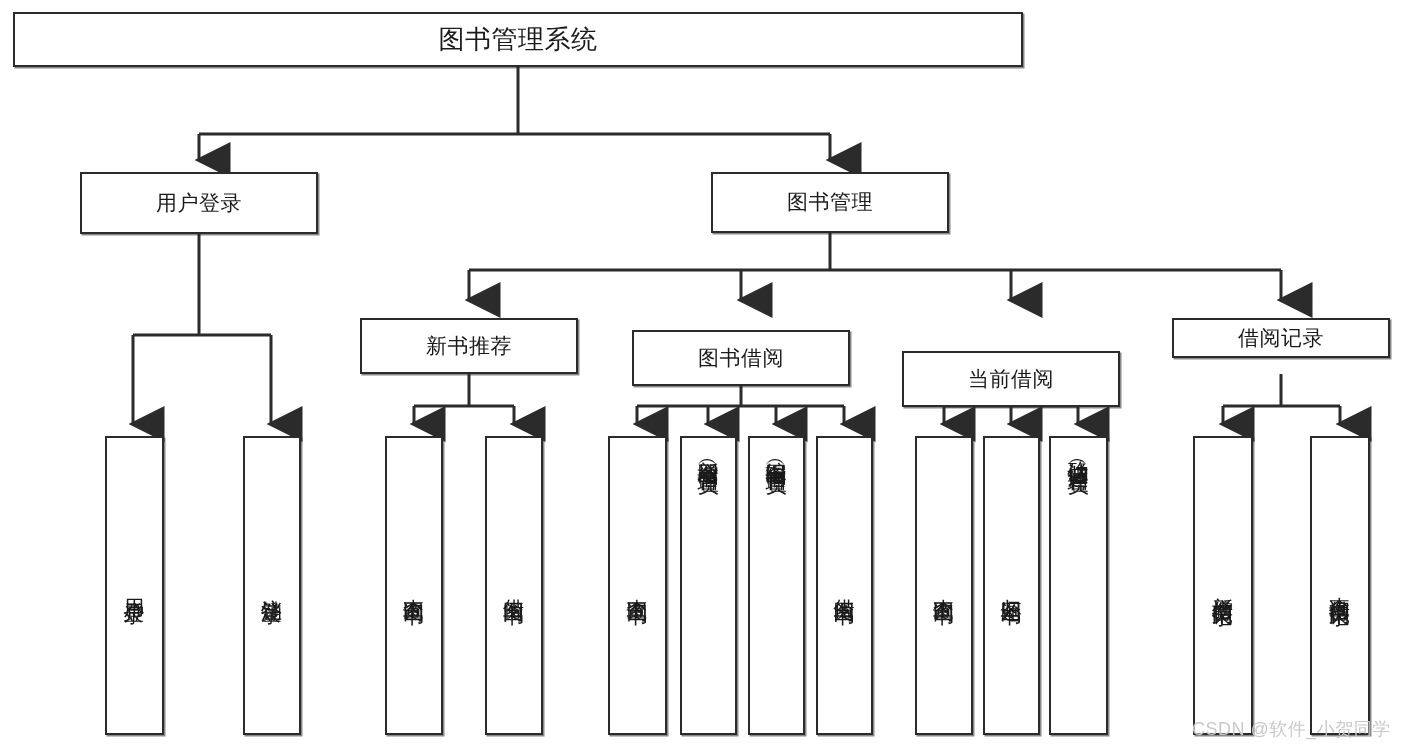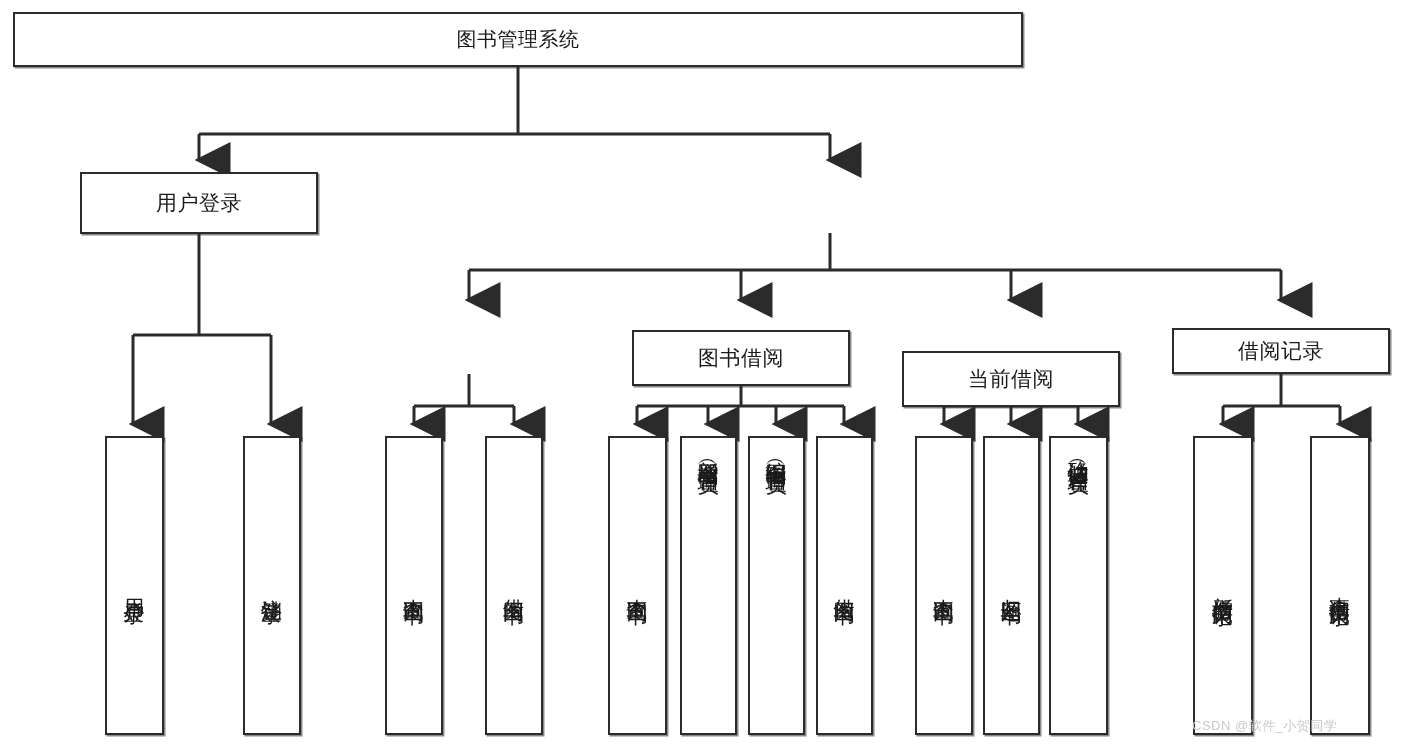--- a/index.html
+++ b/index.html
@@ -37,42 +37,42 @@
   }
   .node .label {
     white-space: pre;
     line-height: 1.06;
   }
   
   .node.horiz .label {
     font-size: 21px;
     letter-spacing: 0.5px;
   }
-  .node.root .label { font-size: 20px; text-align: center; }
+  .node.root .label { font-size: 26px; text-align: center; }
   
   .node.vert {
     align-items: flex-start;
     justify-content: center;
     padding-top: 6px;
   }
   .node.vert .label {
     writing-mode: vertical-rl;
     text-orientation: upright;
     font-size: 21px;
     letter-spacing: 2px;
     line-height: 1;
     text-align: left;
   }
   .node.vert.mid {
     align-items: center;
     padding-top: 0;
   }
   .watermark {
     position: absolute;
-    font-size: 13px;
+    font-size: 18px;
     color: #c9c9c9;
     white-space: nowrap;
     letter-spacing: 0.5px;
     pointer-events: none;
   }
 </style>
 </head>
 <body>
 
 <div id="canvas">
@@ -131,31 +131,37 @@
   </svg>
 
   <div class="node horiz root" style="left:13px; top:12px; width:1010px; height:55px;">
     <span class="label">图书管理系统</span>
   </div>
 
   <div class="node horiz" style="left:80px; top:172px; width:238px; height:62px;">
     <span class="label">用户登录</span>
   </div>
 
-
+  <div class="node horiz" style="left:711px; top:172px; width:238px; height:61px;">
+    <span class="label">图书管理</span>
+  </div>
+
+  <div class="node horiz" style="left:360px; top:318px; width:218px; height:56px;">
+    <span class="label">新书推荐</span>
+  </div>
 
   <div class="node horiz" style="left:632px; top:318px; width:218px; height:56px;margin-top:12px;">
     <span class="label">图书借阅</span>
   </div>
 
   <div class="node horiz" style="left:902px; top:318px; width:218px; height:56px;margin-top:33px;">
     <span class="label">当前借阅</span>
   </div>
 
-  <div class="node horiz" style="left:1172px; top:328px; width:218px; height:46px;">
+  <div class="node horiz" style="left:1172px; top:318px; width:218px; height:40px;">
     <span class="label">借阅记录</span>
   </div>
 
   <div class="node vert mid" style="left:105px; top:436px; width:59px; height:299px;">
     <span class="label">用户登录</span>
   </div>
 
   <div class="node vert mid" style="left:243px; top:436px; width:58px; height:299px;">
     <span class="label">注销登录</span>
   </div>

